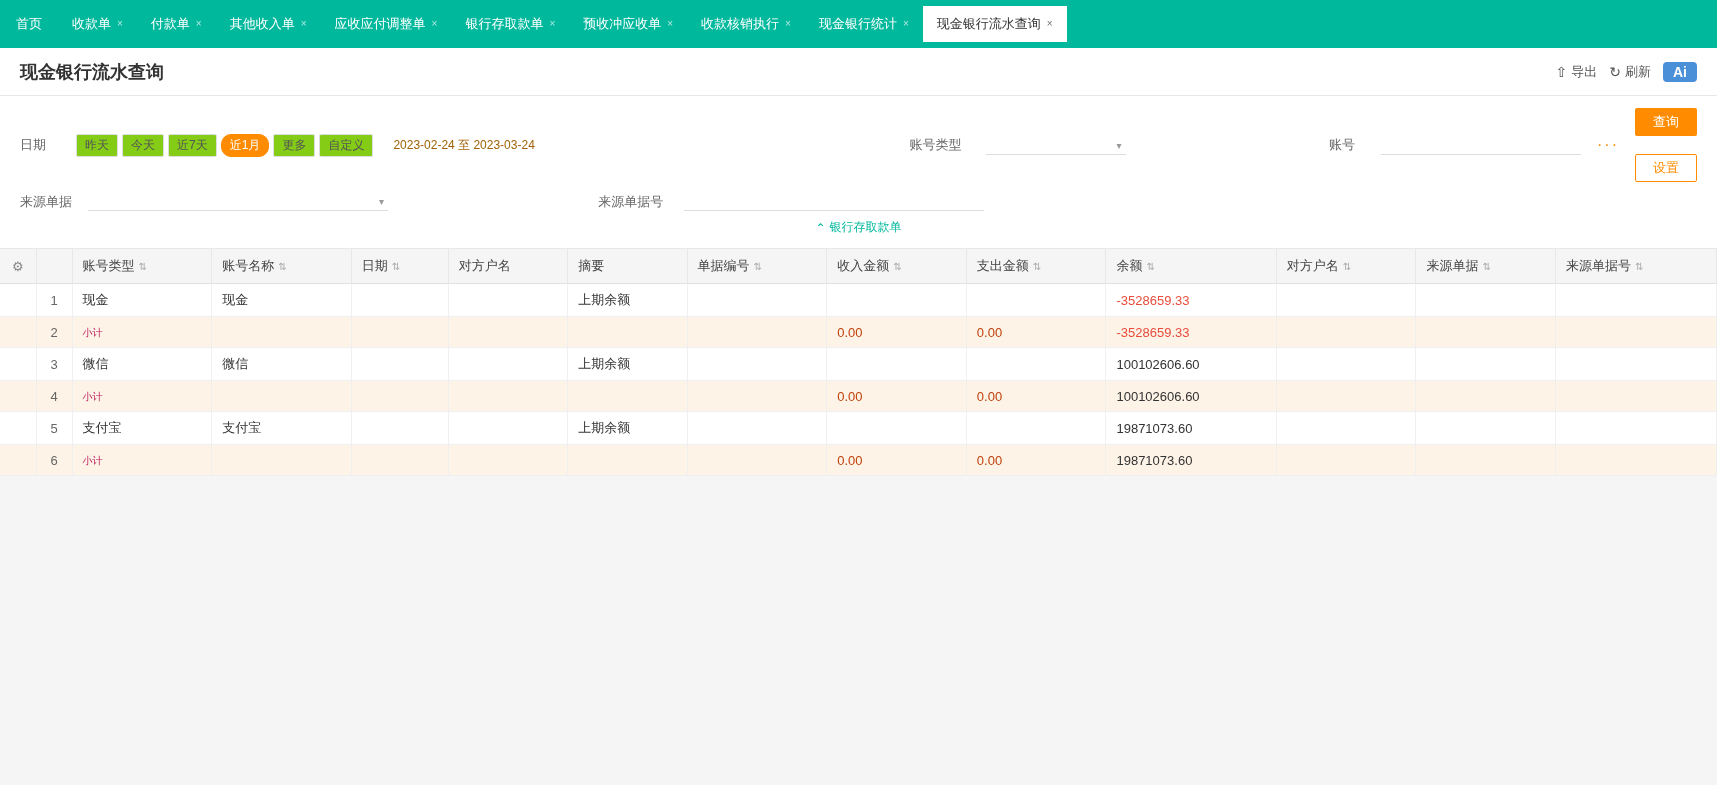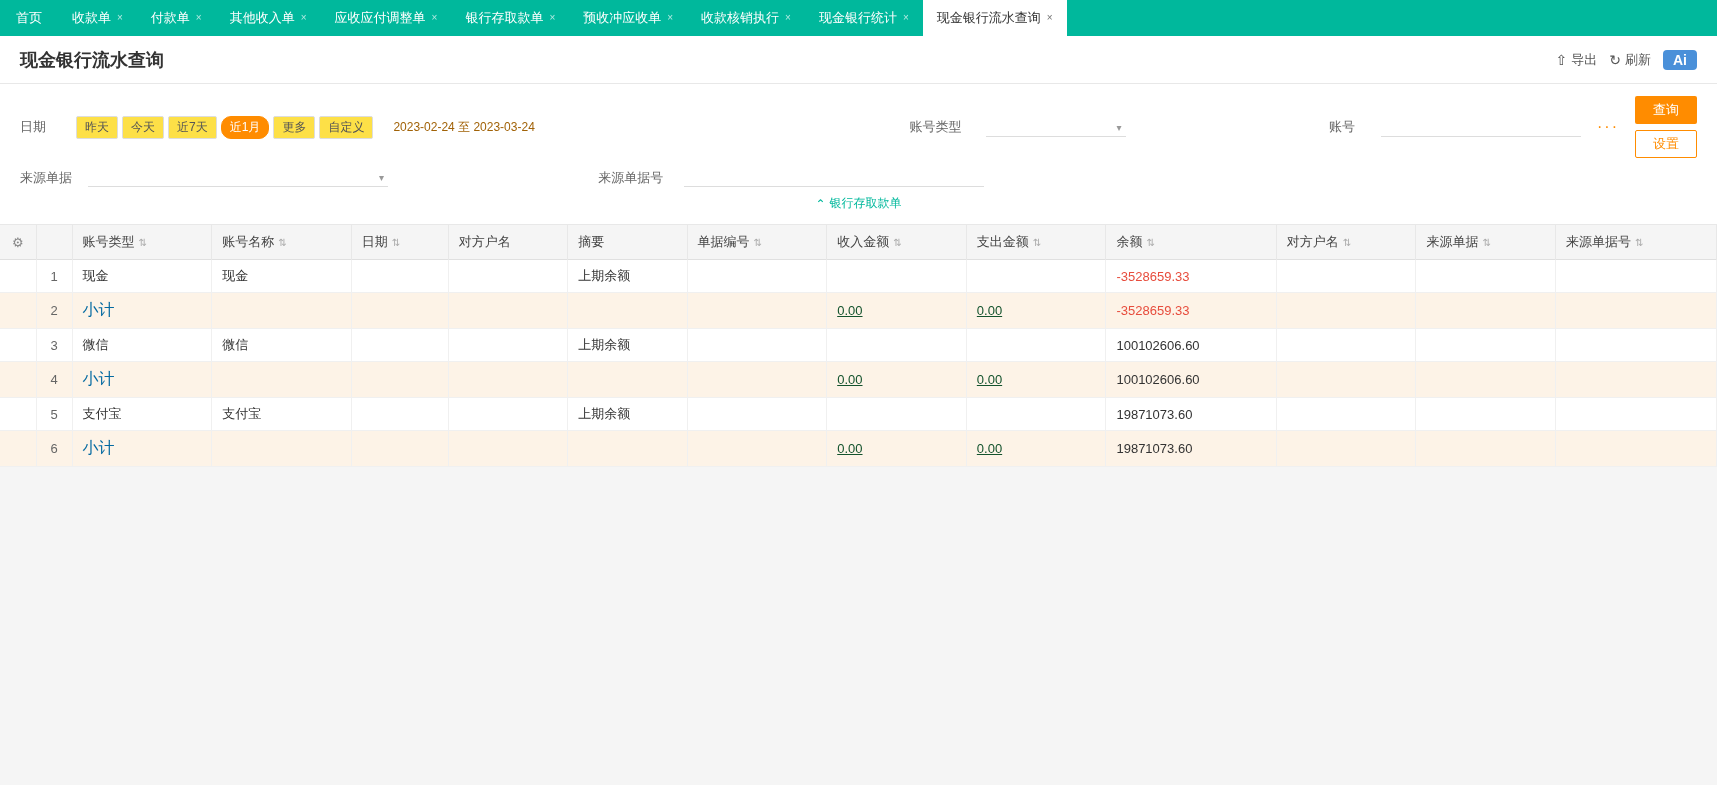--- a/index.html
+++ b/index.html
@@ -3,21 +3,21 @@
   <meta charset="utf-8">
   <style>
     * { box-sizing: border-box; margin: 0; padding: 0; }
     body { font-family: 'Microsoft YaHei', Arial, sans-serif; font-size: 12px; background: #f5f5f5; color: #333; }
 
     
     .top-nav {
       background: #00b89c;
       display: flex;
       align-items: center;
-      height: 36px;
+      height: 48px;
       padding: 0 0;
       overflow: hidden;
     }
     .nav-item {
       color: #fff;
       padding: 0 14px;
       height: 36px;
       line-height: 36px;
       cursor: pointer;
       white-space: nowrap;
@@ -96,21 +96,21 @@
       align-items: center;
       gap: 4px;
     }
     .date-btn {
       padding: 2px 8px;
       border: 1px solid #ddd;
       border-radius: 2px;
       cursor: pointer;
       font-size: 12px;
       color: #555;
-      background: #fde047;
+      background: #84cc16;
     }
     .date-btn.active {
       background: #ff8c00;
       border-color: #ff8c00;
       color: #fff;
       border-radius: 10px;
     }
     .date-range {
       color: #a16207;
       font-size: 12px;
@@ -180,21 +180,21 @@
       color: #ff8c00;
       border: 1px solid #ff8c00;
       padding: 4px 8px;
       border-radius: 2px;
       cursor: pointer;
       font-size: 13px;
     }
     .btn-col {
       display: flex;
       flex-direction: column;
-      gap: 6px;
+      gap: 18px;
       margin-left: auto;
     }
     .source-input {
       border: none;
       border-bottom: 1px solid #ddd;
       padding: 2px 4px;
       min-width: 300px;
       font-size: 12px;
       outline: none;
     }
@@ -257,22 +257,22 @@
       background: #fdf3e7;
     }
     .td-num { text-align: left; }
     .td-center { text-align: center; }
     .col-idx { color: #666; text-align: center; width: 36px; }
     .gear-th {
       width: 36px;
       text-align: center;
     }
     .negative { color: #e74c3c; }
-    .subtotal-label { color: #0369a1; font-size: 16px; }
-    .td-zero { color: #14532d; text-decoration: underline; }
+    .subtotal-label { color: #be185d; font-size: 10px; }
+    .td-zero { color: #c2410c; }
   </style>
 </head>
 <body>
 
 <div class="top-nav">
   <span class="nav-home">首页</span>
   <div id="nav-tabs" style="display:flex;text-align:center;">
       <span class="nav-item">收款单<span class="close-x">×</span></span>
       <span class="nav-item">付款单<span class="close-x">×</span></span>
       <span class="nav-item">其他收入单<span class="close-x">×</span></span>

